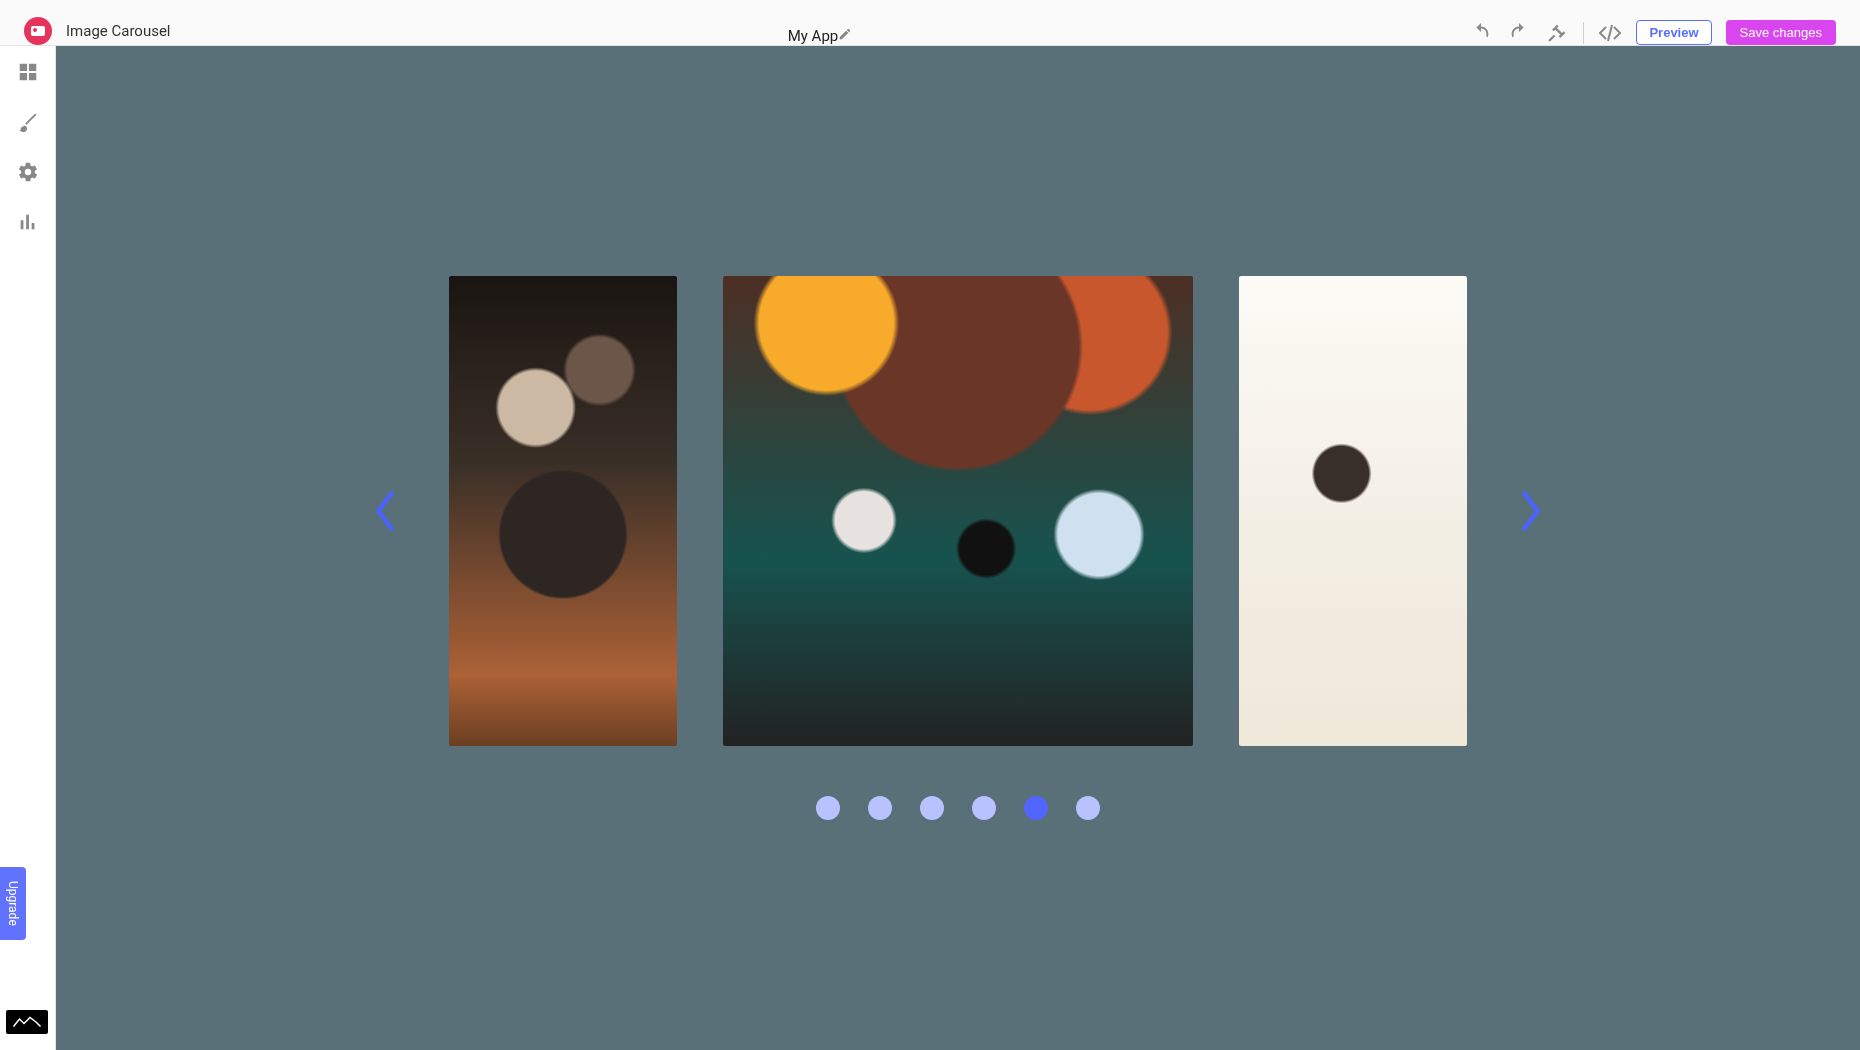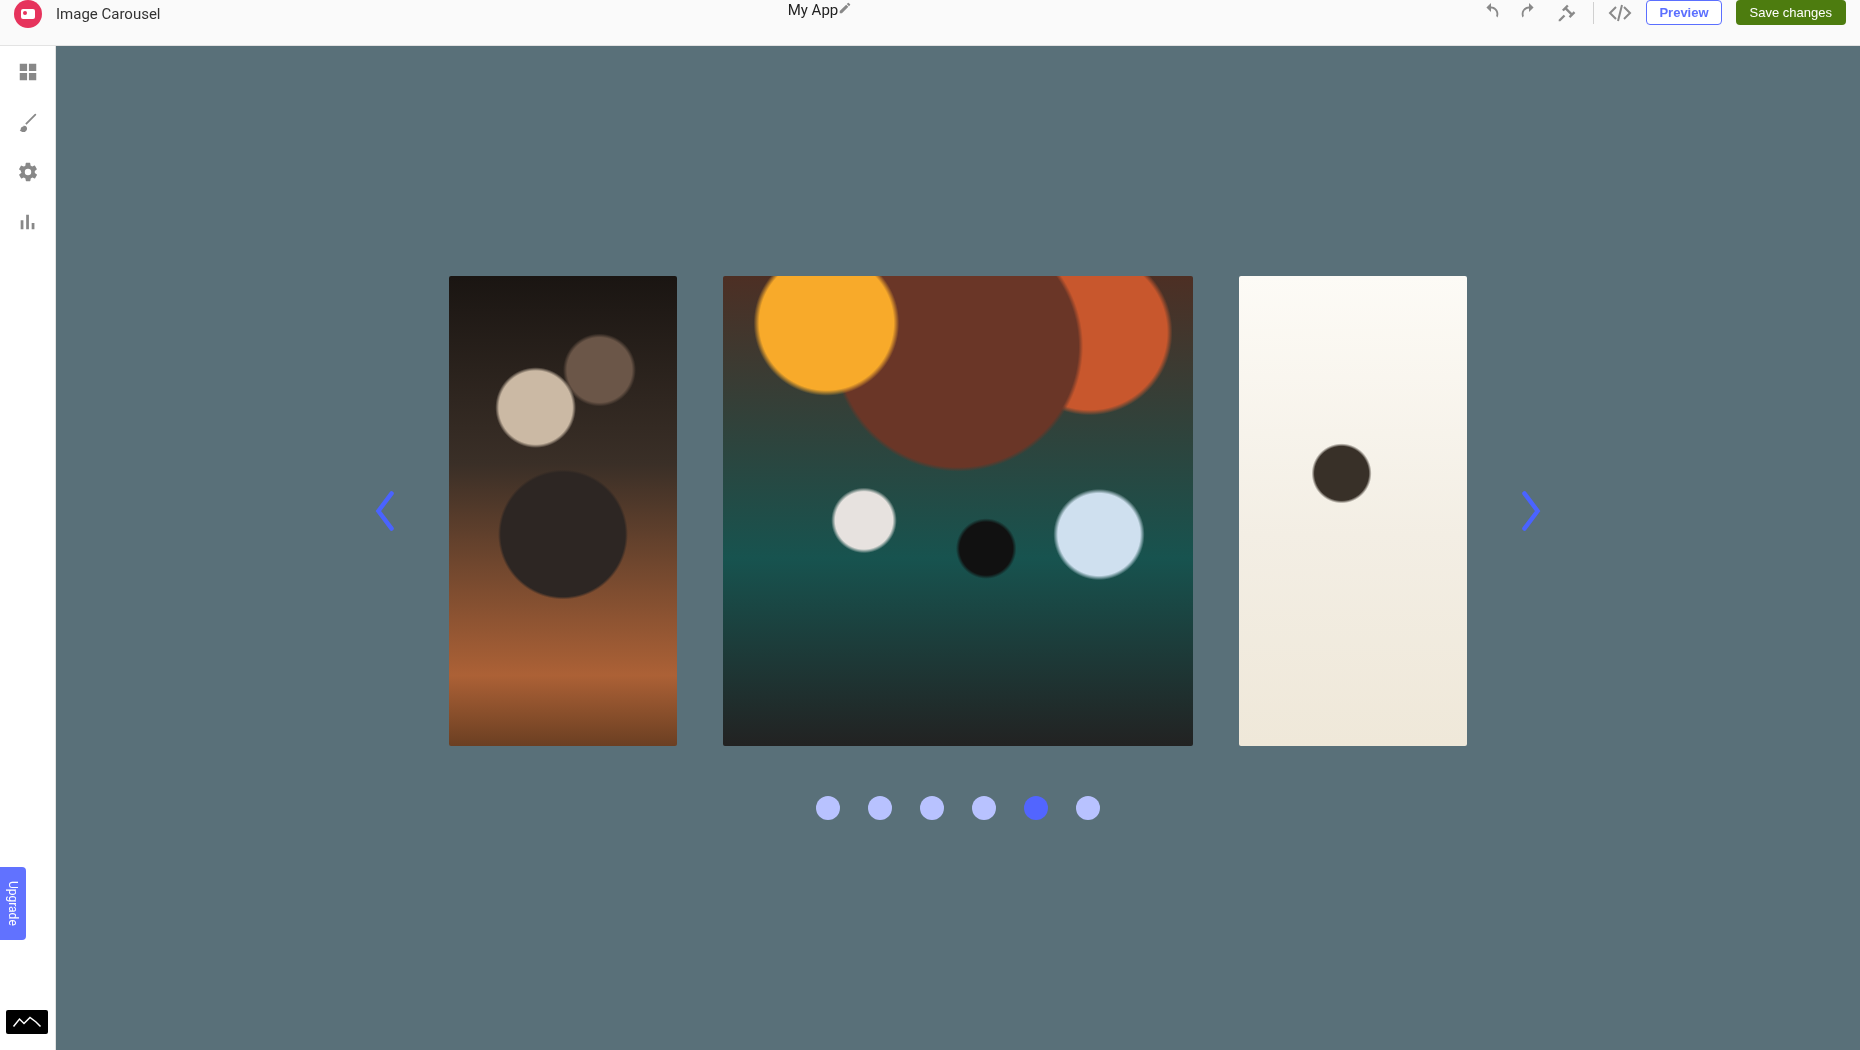--- a/index.html
+++ b/index.html
@@ -3,23 +3,23 @@
 <meta charset="utf-8">
 <style>
   * { box-sizing: border-box; margin: 0; padding: 0; }
   html, body { width: 100%; height: 100%; font-family: -apple-system, BlinkMacSystemFont, "Segoe UI", Roboto, sans-serif; }
   body { display: flex; flex-direction: column; background: #fff; }
 
   
   .topbar {
     height: 46px;
     display: flex;
-    align-items: flex-start;
+    align-items: flex-end;
     justify-content: space-between;
-    padding: 0 14px;
+    padding: 0 24px;
     border-bottom: 1px solid #e3e3e3;
     background: #fafafa;
   }
   .topbar .left { display: flex; align-items: center; gap: 14px; }
   .app-icon {
     width: 28px; height: 28px; border-radius: 50%;
     background: #e6335c;
     display:flex;align-items:center;justify-content:center;
   }
   .app-icon-inner {
@@ -32,21 +32,21 @@
   .pencil-icon { color:#888; cursor:pointer; }
 
   .right { display:flex; align-items:center; gap:14px; }
   .icon-btn { width:24px; color:#898989; cursor:pointer; display:flex; align-items:center; justify-content:center; }
   .vdiv { width:1px; height:22px; background:#d0d0d0; }
   .btn-outline {
     border:1px solid #5b6fff; color:#5b6fff; background:#fff;
     padding:4px 12px; border-radius:4px; font-size:13px; cursor:pointer;font-weight:bold;
   }
   .btn-primary {
-    background:#4d7c0f; color:#fff; border:none;
+    background:#d946ef; color:#fff; border:none;
     padding:5px 14px; border-radius:4px; font-size:13px; cursor:pointer;
   }
 
   
   .main { flex:1; display:flex; min-height:0; }
 
   
   .sidebar {
     width:56px; background:#fff; border-right:1px solid #e3e3e3;
     display:flex; flex-direction:column; align-items:center;

